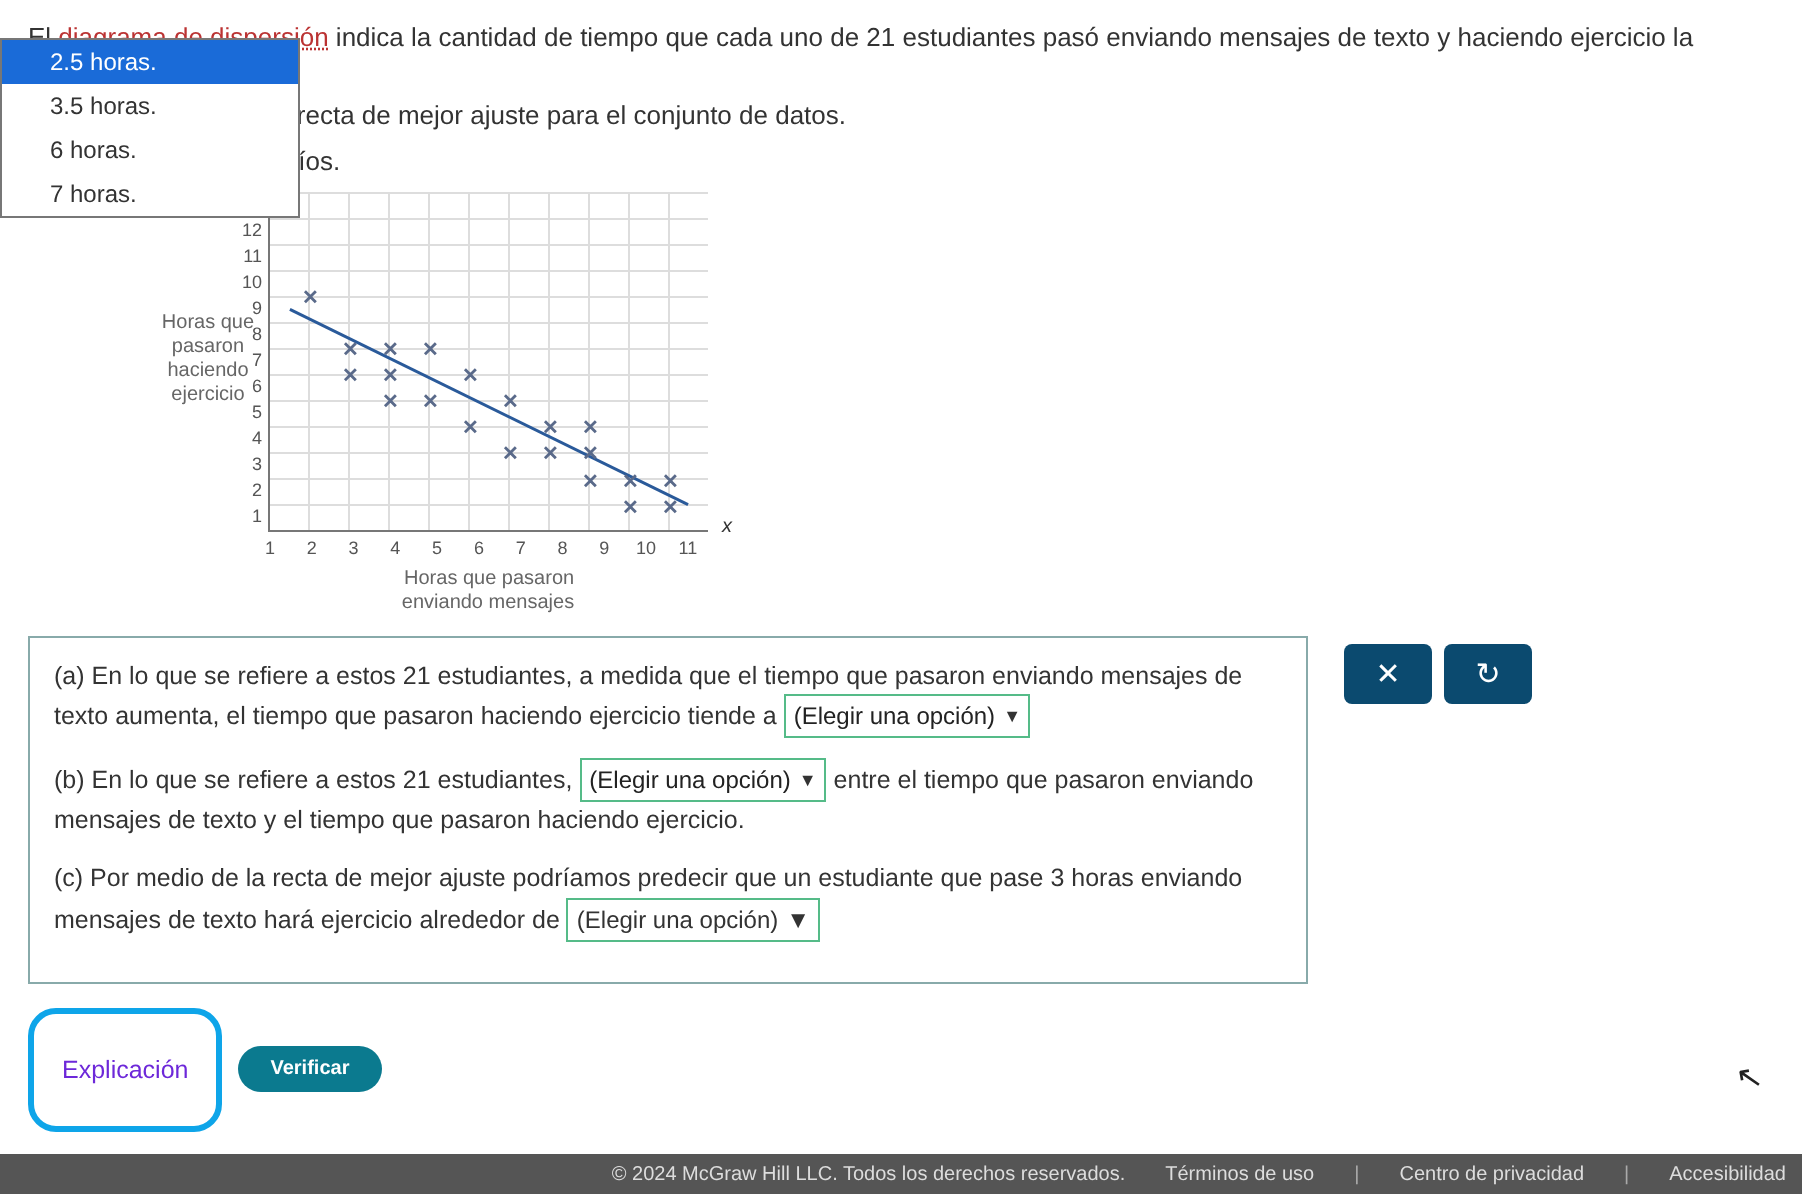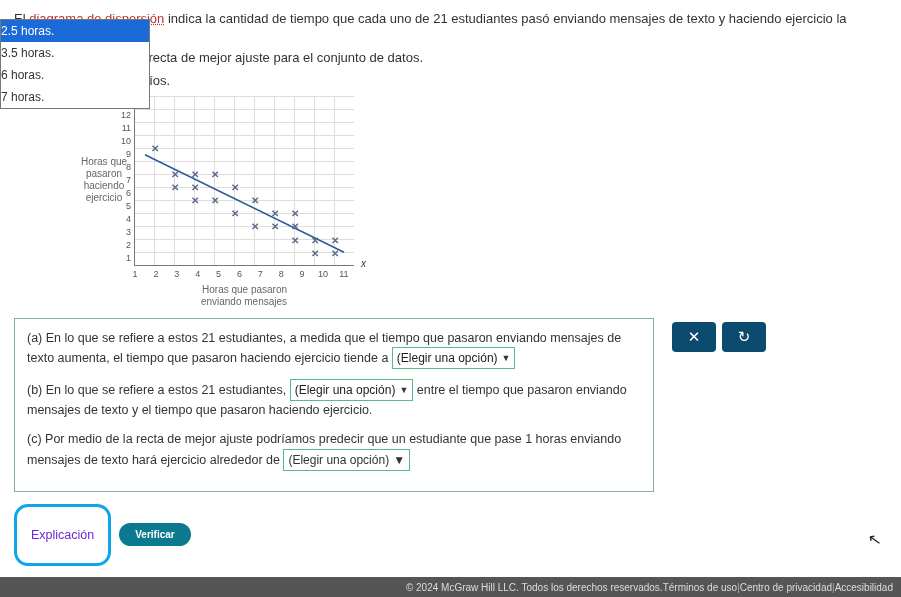--- a/index.html
+++ b/index.html
@@ -70,39 +70,39 @@
   
   .dropdown-open { position: relative; display: inline-block; }
   .dd-box {
     display:inline-flex; align-items:center; gap:4px;
     border:1px solid #5b8; padding:1px 4px; font-size:12px; background:#fff;
   }
   .dd-list {
     position: absolute; top: 19px; left: 0; border: 1px solid #777;
     background: #fff; font-size: 12px; min-width: 150px; z-index: 10;
   }
-  .dd-list div { padding: 2px 0; cursor: pointer; }
+  .dd-list div { padding: 2px 24px; cursor: pointer; }
   .dd-list div.sel { background: #1a6bd8; color: #fff; }
 
   
   .actions { margin-top: 12px; display: flex; gap: 8px; align-items:center; }
   .btn-outline {
     border: 3px solid #0ea5e9; background: #fff; color: #6d28d9;
     padding: 21px 14px; border-radius: 14px; font-size: 12.5px; cursor: pointer;
   }
   .btn-fill {
     border: none; background: #0b7a8f; color: #fff;
     padding: 6px 16px; border-radius: 14px; font-size: 10px; cursor: pointer; font-weight: bold;
   }
 
   
   .footer {
     position: absolute; left: 0; right: 0; bottom: 0; height: 20px;
     background: #555; color: #ddd; font-size: 10px;
-    display: flex; align-items: center; justify-content: flex-end; gap: 0;
+    display: flex; align-items: center; justify-content: flex-end; gap: 20px;
     padding: 0 8px;
   }
   .footer span { white-space: nowrap; }
   .footer .sep { color: #aaa; }
   .cursor { position:absolute; right:20px; bottom:48px; font-size:16px; color:#222; transform: rotate(-10deg);}
 </style>
 </head>
 <body>
 
 <div class="page">
@@ -188,21 +188,21 @@
       </p>
       <p>
         <span>(b) En lo que se refiere a estos 21 estudiantes, </span>
         <span class="select">
           <span>(Elegir una opción)</span>
           <span class="arrow">▼</span>
         </span>
         <span> entre el tiempo que pasaron enviando mensajes de texto y el tiempo que pasaron haciendo ejercicio.</span>
       </p>
       <p style="margin-bottom:0;">
-        <span>(c) Por medio de la recta de mejor ajuste podríamos predecir que un estudiante que pase 1 horas enviando mensajes de texto hará ejercicio alrededor de </span>
+        <span>(c) Por medio de la recta de mejor ajuste podríamos predecir que un estudiante que pase 3 horas enviando mensajes de texto hará ejercicio alrededor de </span>
         <span class="dropdown-open">
           <span class="dd-box">
             <span>(Elegir una opción)</span>
             <span class="arrow">▼</span>
           </span>
           </span></p>
         <div class="dd-list" id="ddlist">
           <div class="sel">2.5 horas.</div>
           <div>3.5 horas.</div>
           <div>6 horas.</div>

